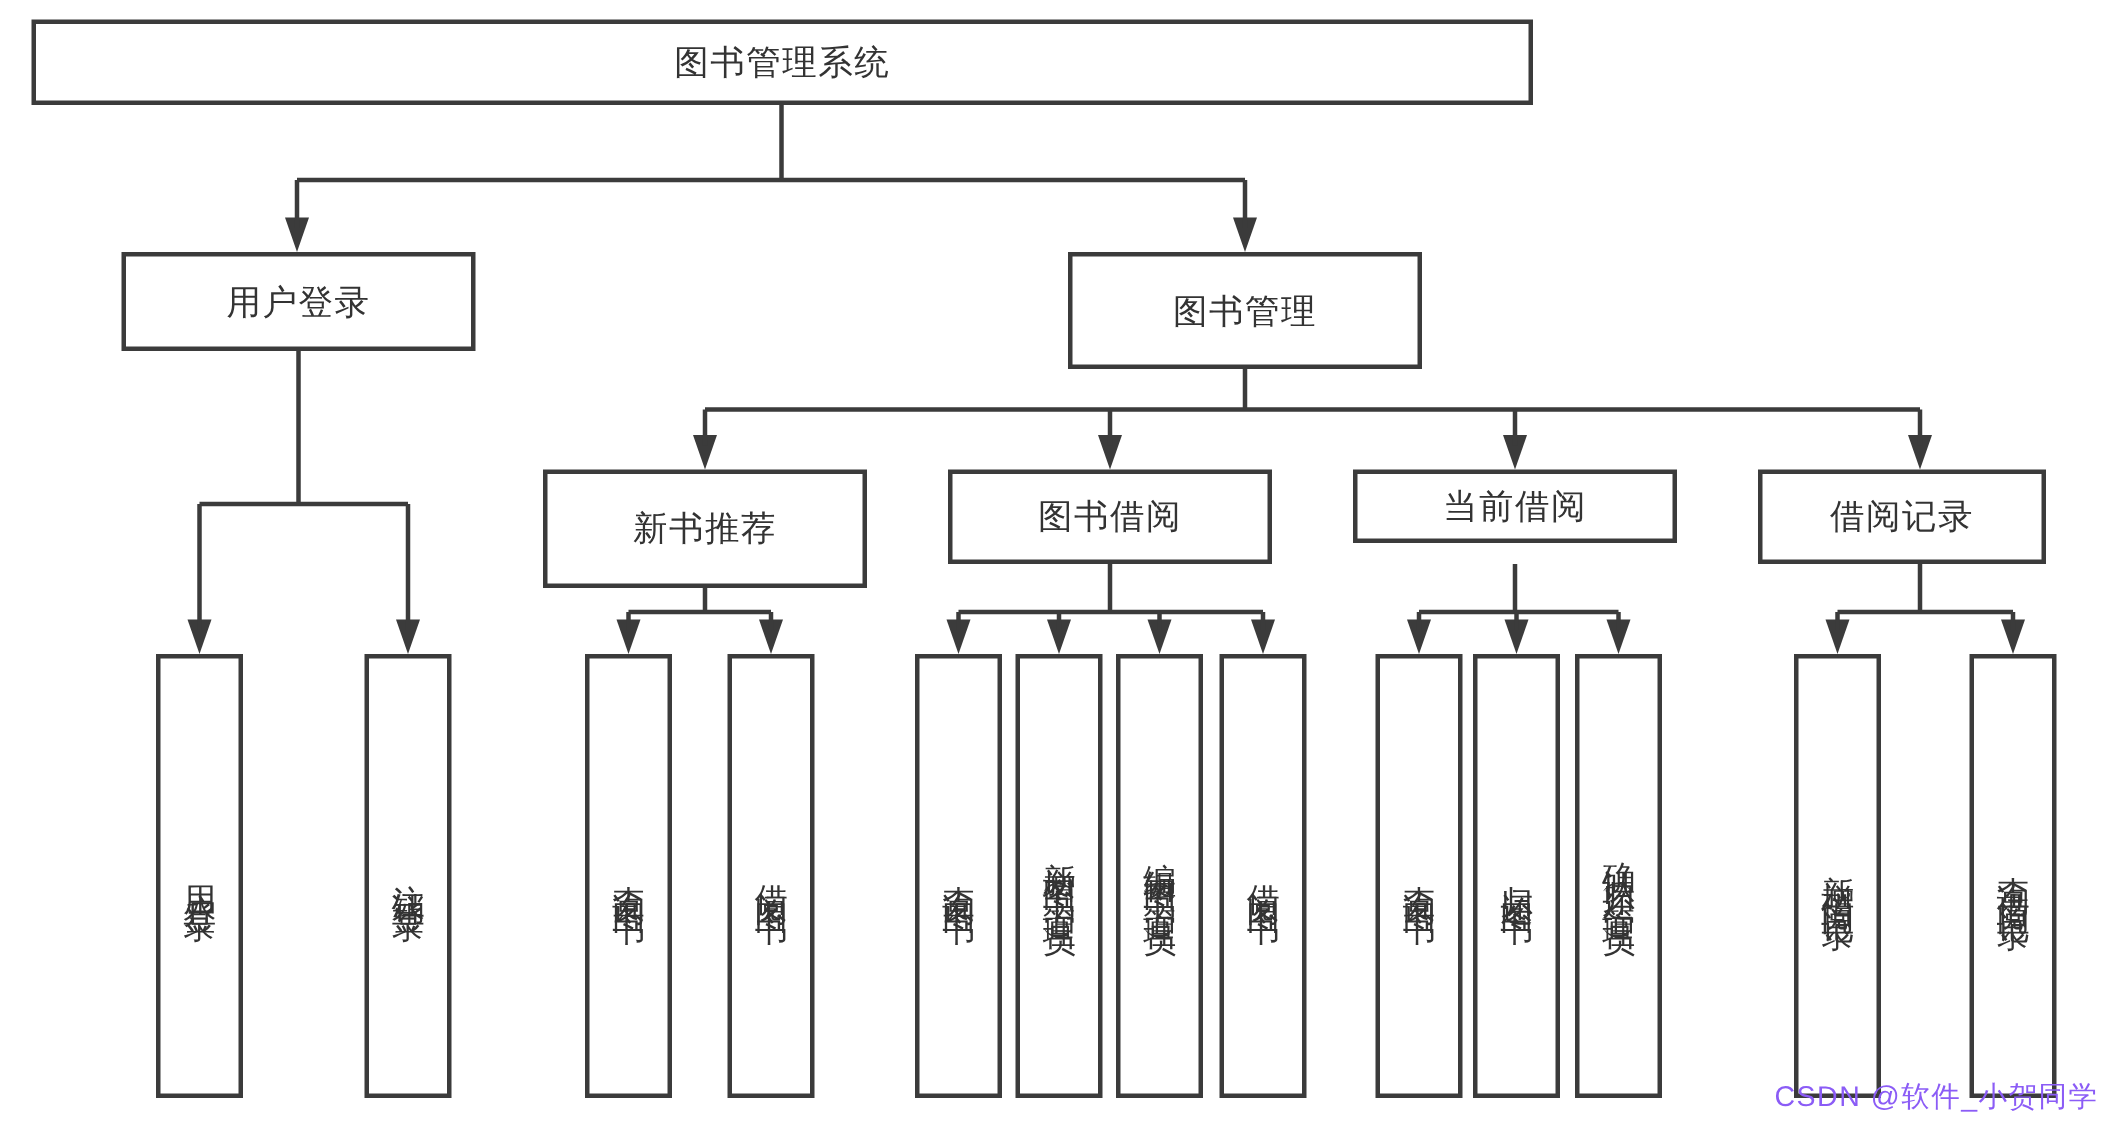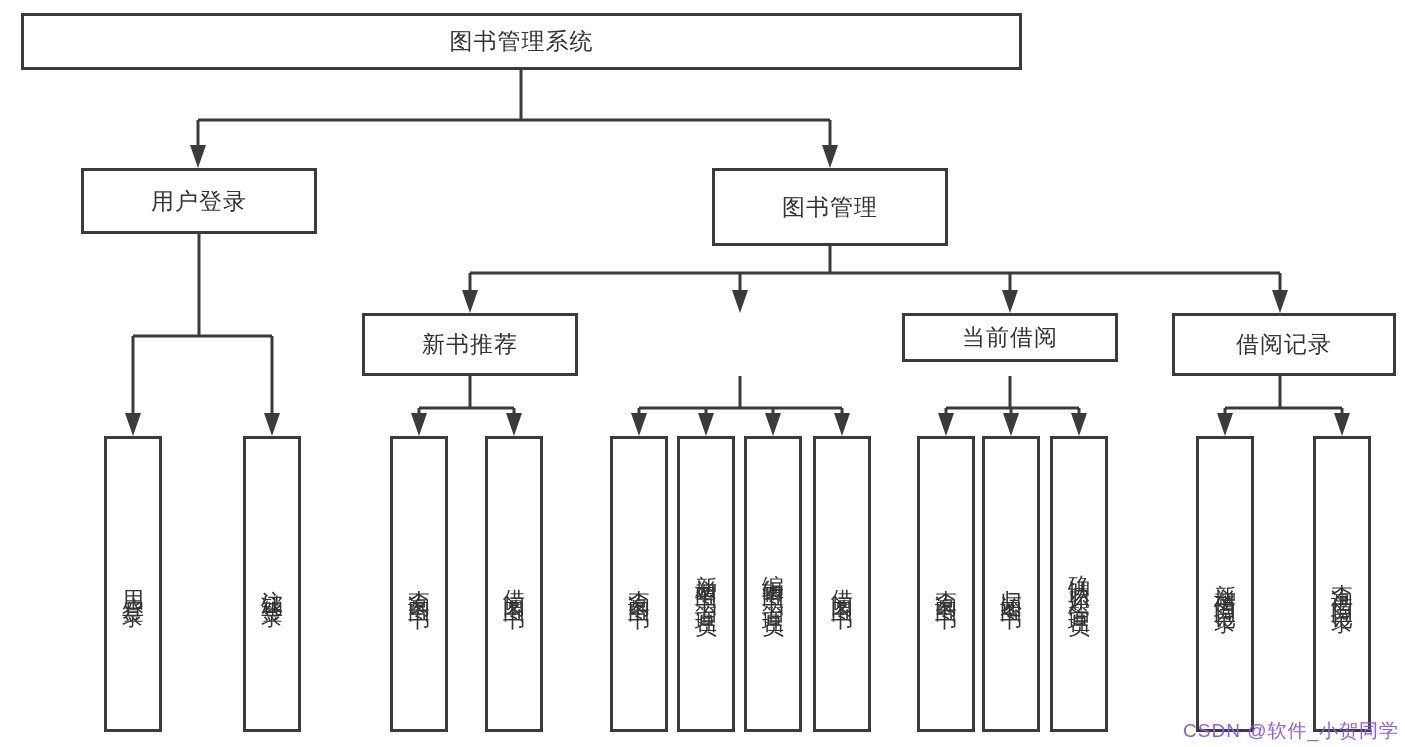--- a/index.html
+++ b/index.html
@@ -121,27 +121,30 @@
     <span class="hlabel">图书管理系统</span>
   </div>
 
   <div class="box" style="left:81px; top:168px; width:236px; height:66px;">
     <span class="hlabel">用户登录</span>
   </div>
   <div class="box" style="left:712px; top:168px; width:236px; height:78px;">
     <span class="hlabel">图书管理</span>
   </div>
 
-  <div class="box" style="left:362px; top:313px; width:216px; height:63px;">
+  <div class="box" style="left:362px; top:313px; width:216px; height:79px;">
     <span class="hlabel">新书推荐</span>
+  </div>
+  <div class="box" style="left:632px; top:313px; width:216px; height:63px;">
+    <span class="hlabel">图书借阅</span>
   </div>
   <div class="box" style="left:902px; top:313px; width:216px; height:49px;">
     <span class="hlabel">当前借阅</span>
   </div>
-  <div class="box" style="left:1172px; top:313px; width:224px; height:63px;">
+  <div class="box" style="left:1172px; top:313px; width:192px; height:63px;">
     <span class="hlabel">借阅记录</span>
   </div>
 
   <div class="box" style="left:104px; top:436px; width:58px; height:296px;">
     <span class="vtext">用户登录</span>
   </div>
   <div class="box" style="left:243px; top:436px; width:58px; height:296px;">
     <span class="vtext">注销登录</span>
   </div>
   <div class="box" style="left:390px; top:436px; width:58px; height:296px;">

